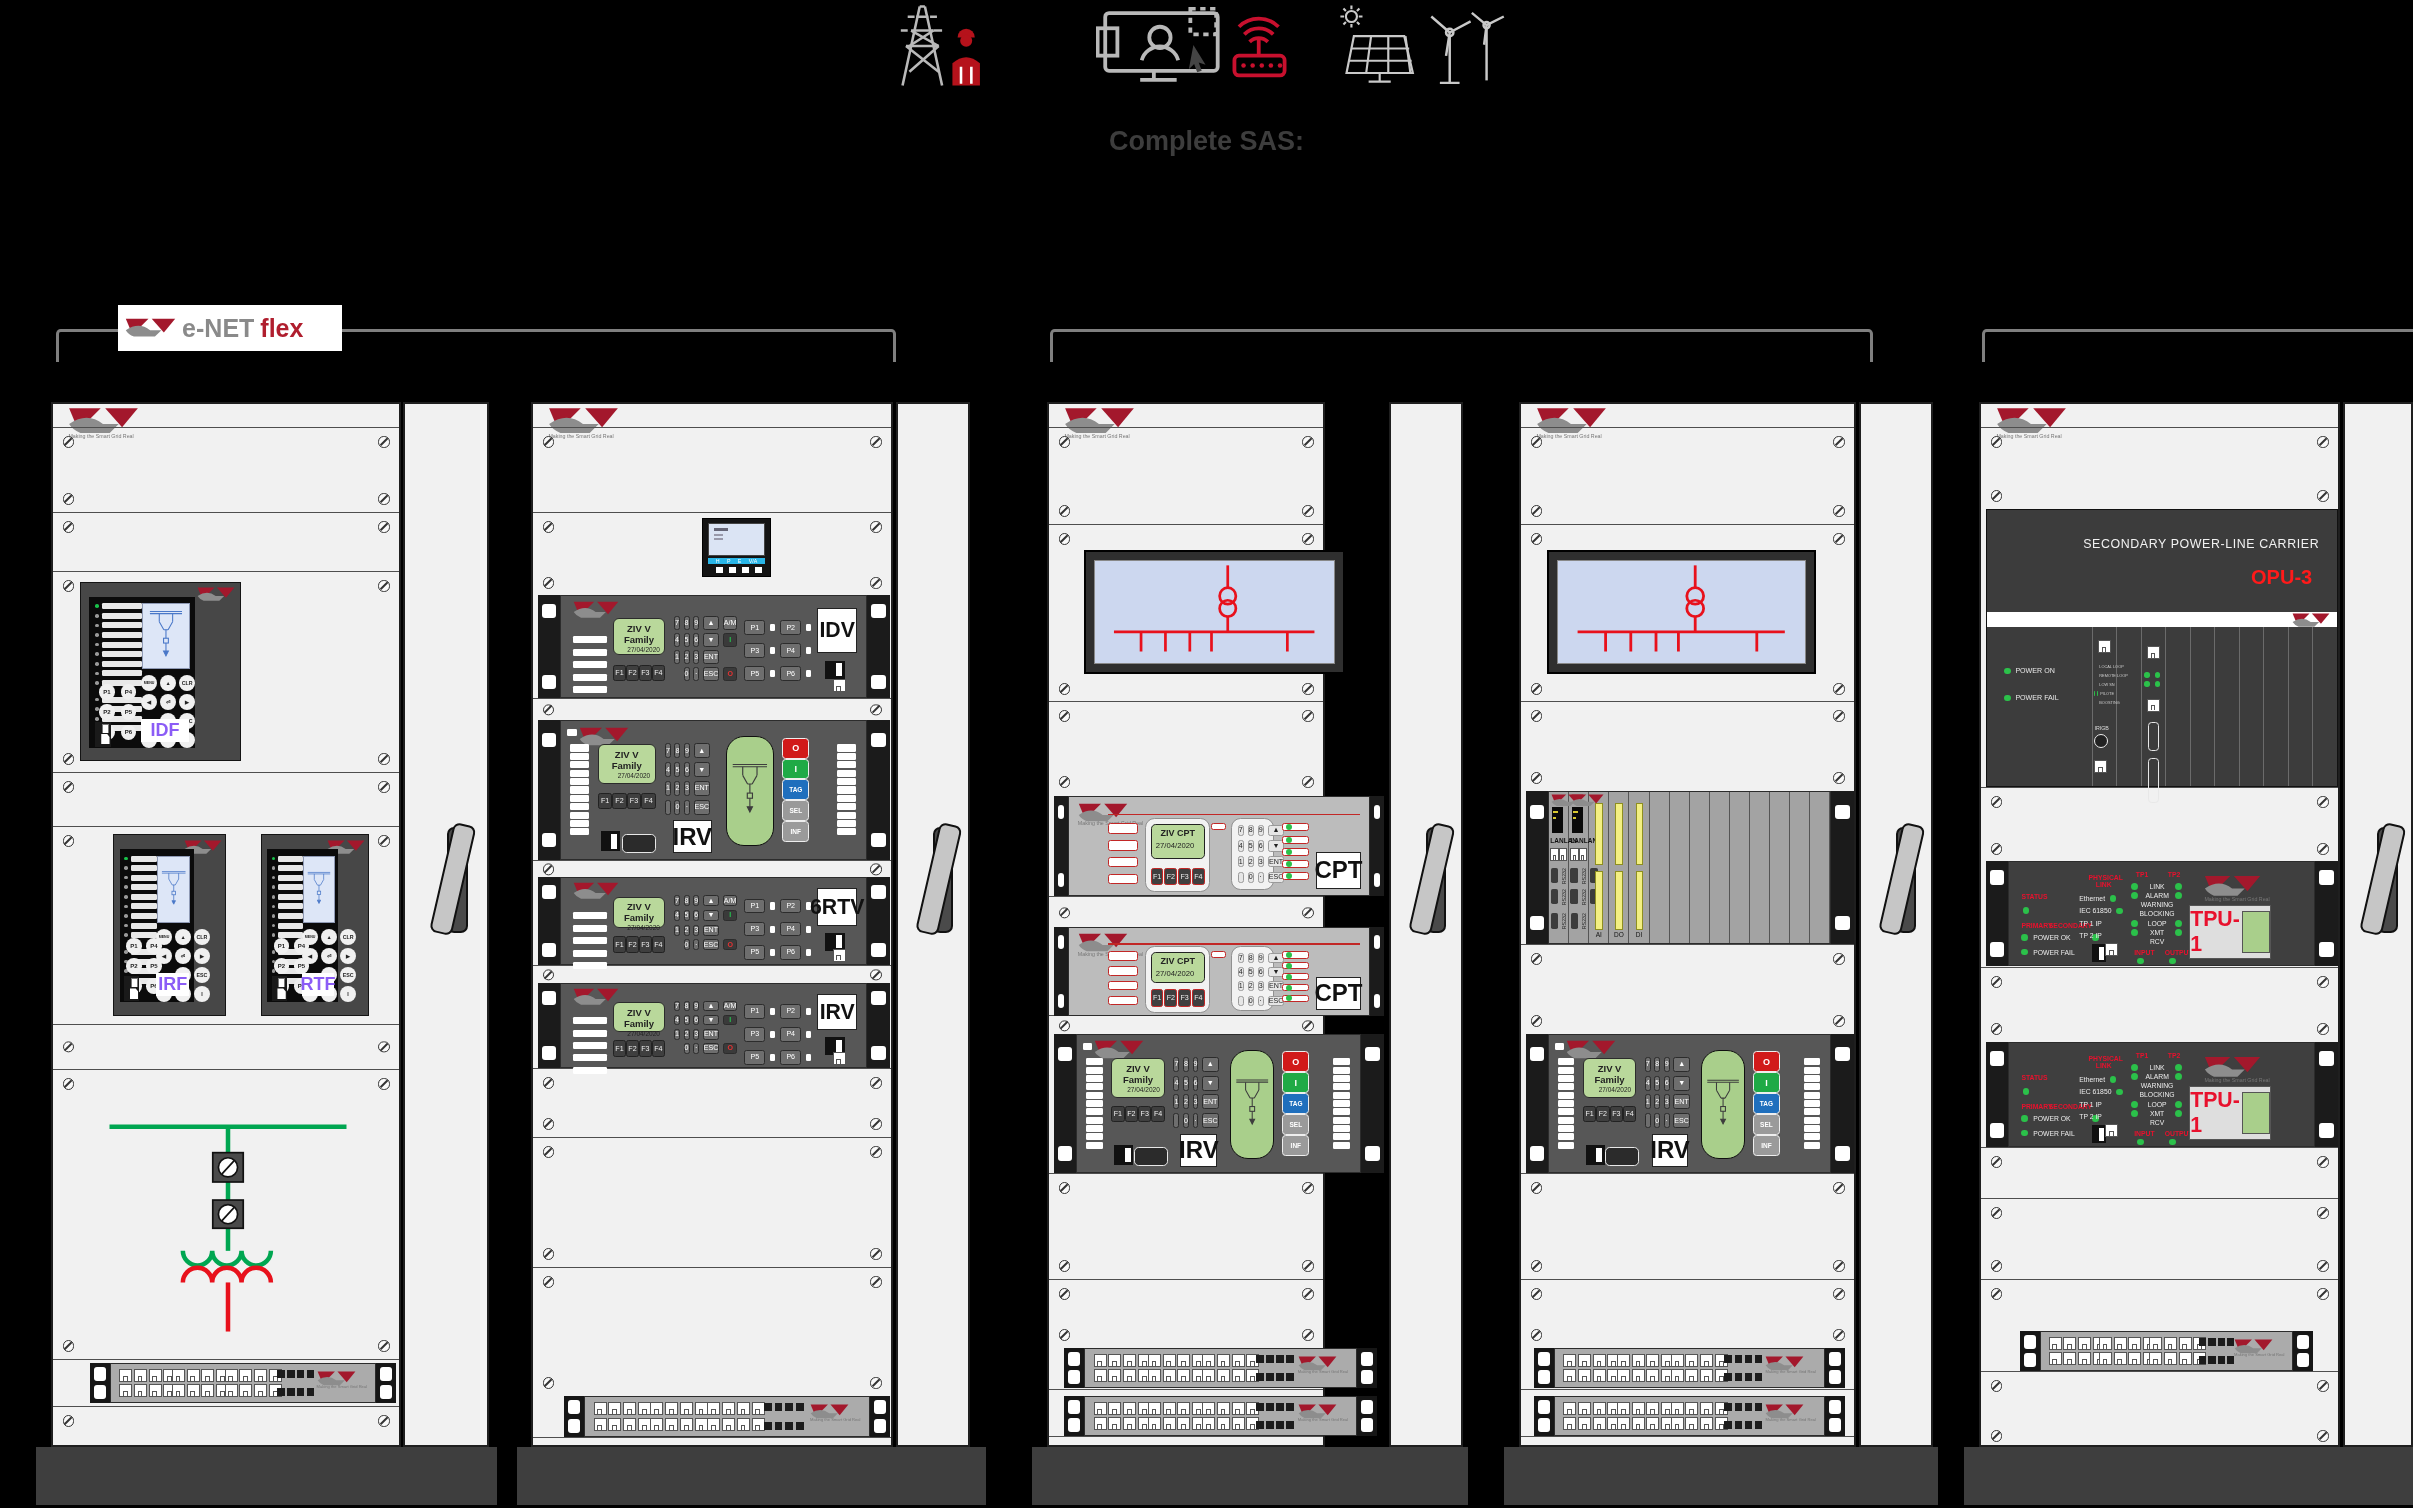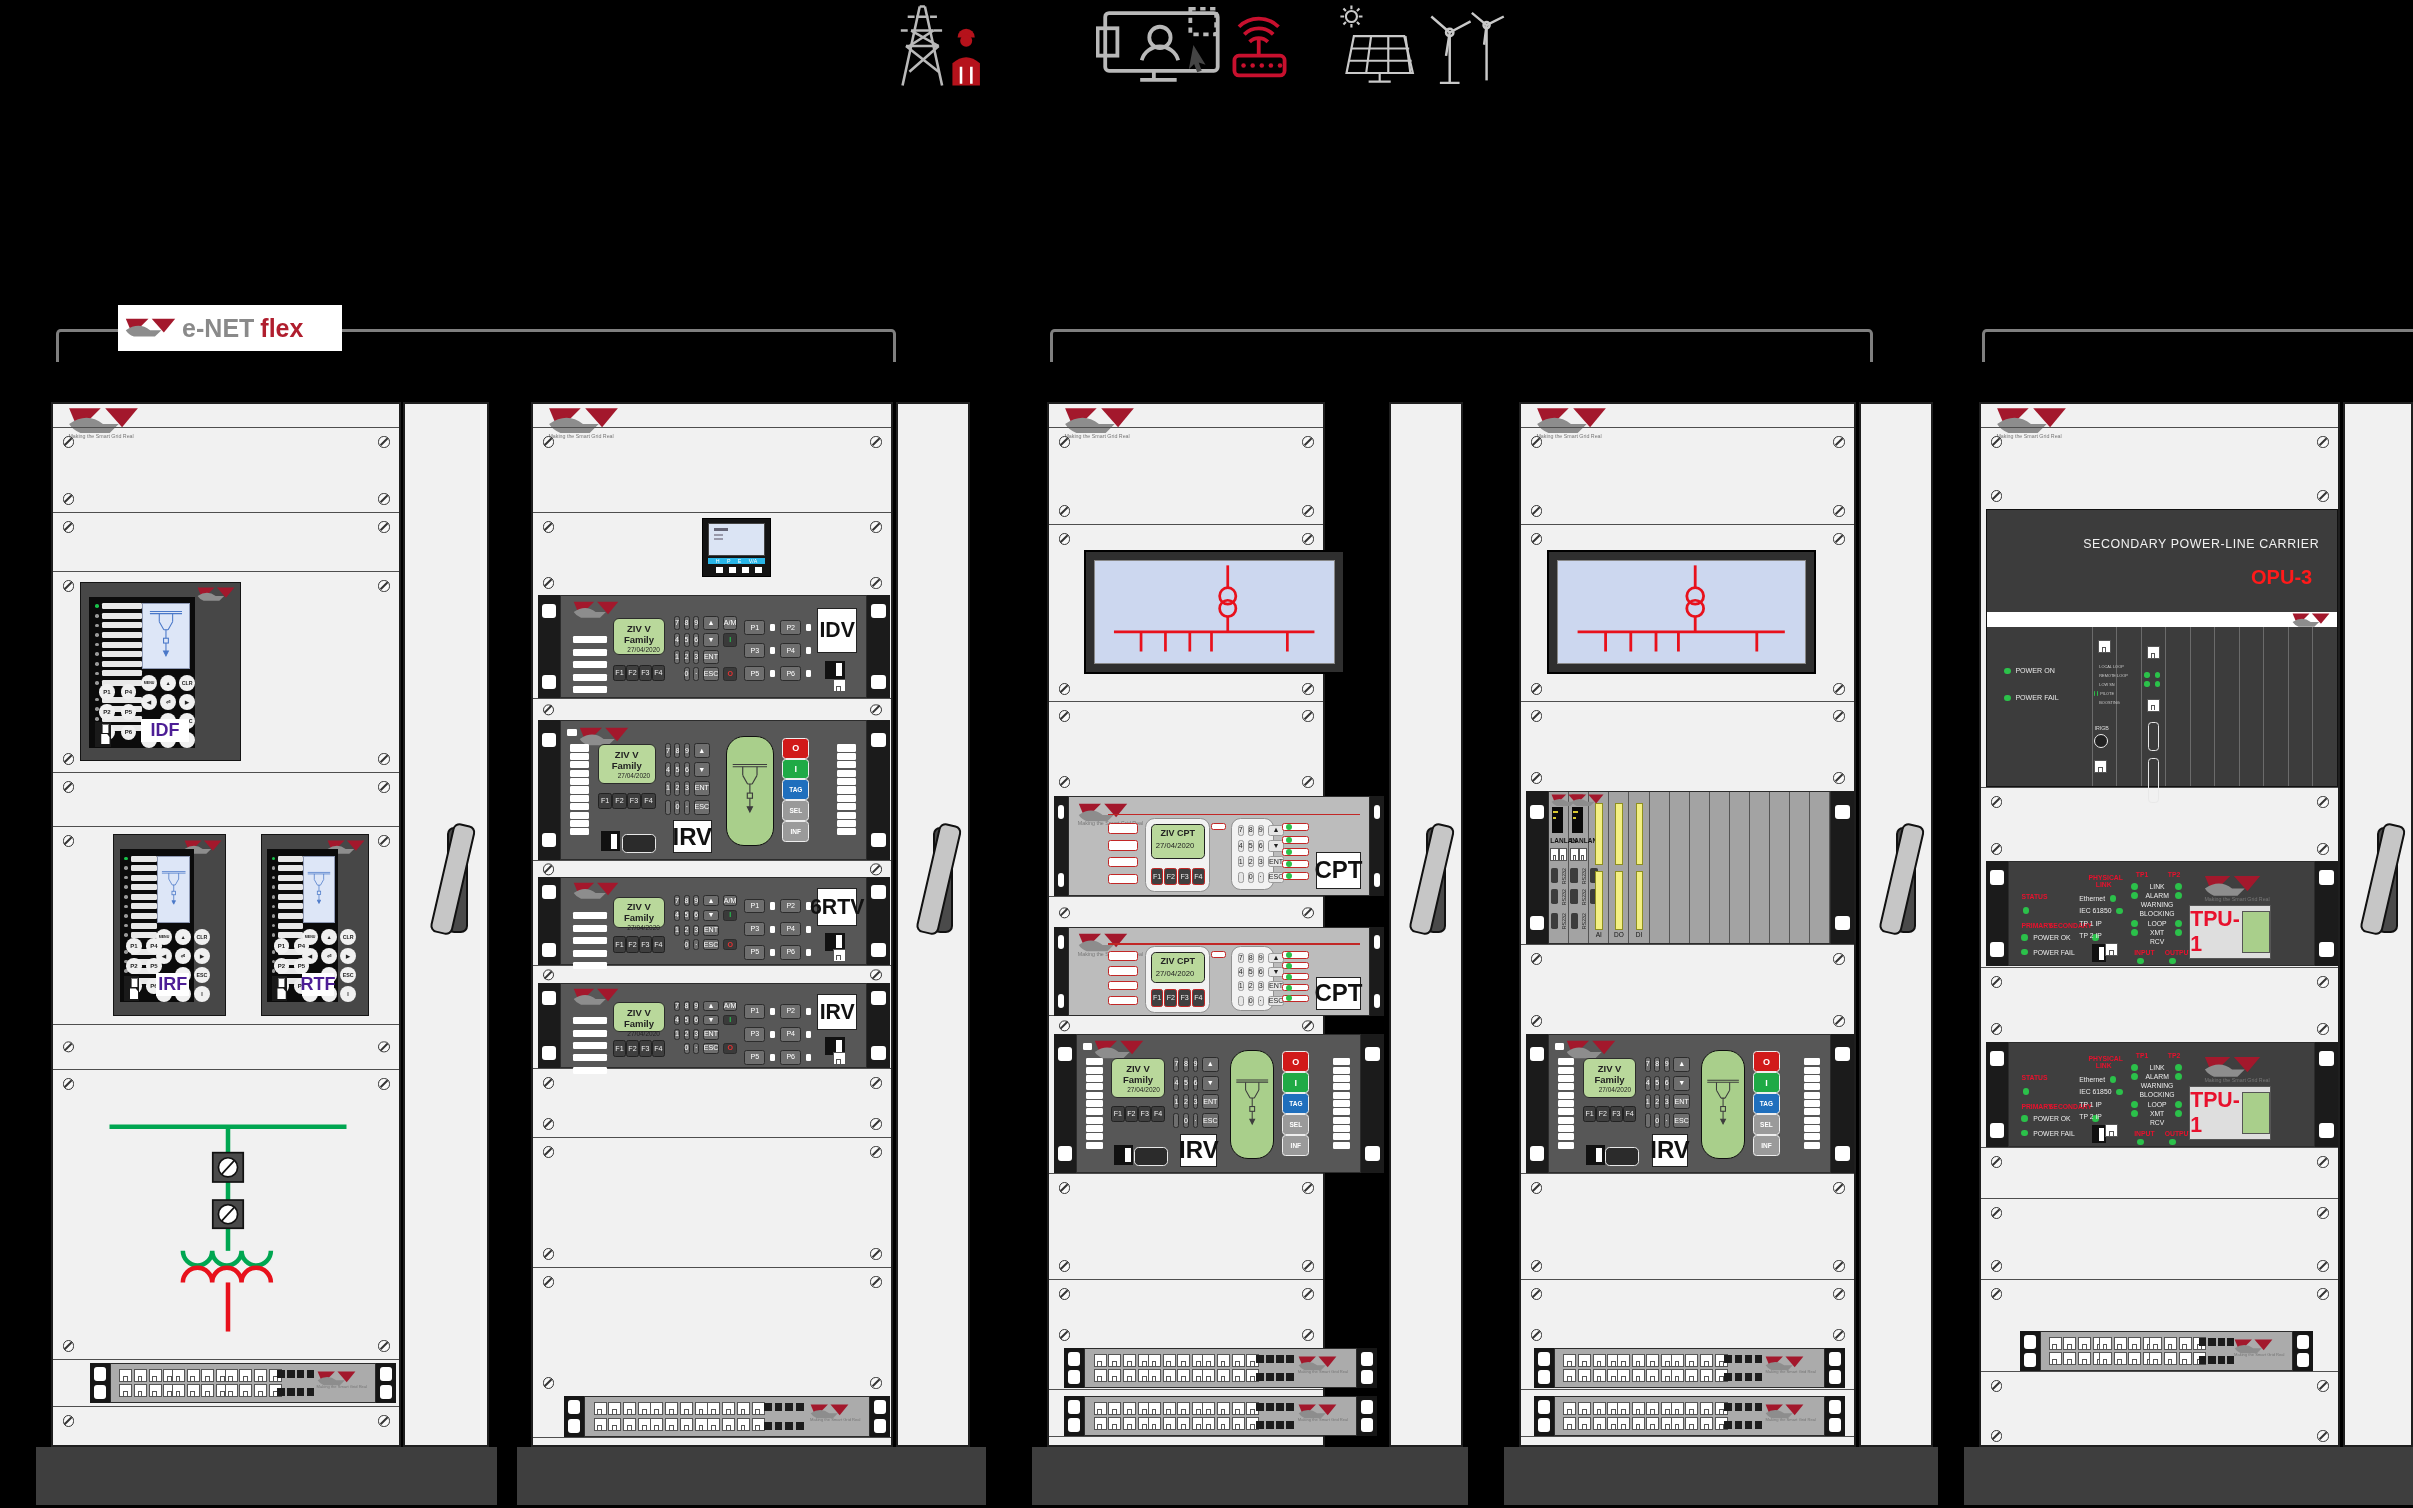--- a/index.html
+++ b/index.html
@@ -88,21 +88,21 @@
   .vert .vbar{flex:1;height:6px;background:#e8e8e8;border-radius:1.2px;}
   .vert .vlcd{position:absolute;right:5%;top:4%;width:45%;height:44%;background:#dde6f7;border:1.2px solid #8f9ab5;box-sizing:border-box;}
   .vert .nav{position:absolute;right:3%;top:52%;width:48%;display:grid;grid-template-columns:repeat(3,1fr);gap:3px;justify-items:center;}
   .vert .nb{width:16px;height:16px;border-radius:50%;background:#f0f0f0;color:#222;font-size:5.3px;font-weight:700;
     display:flex;align-items:center;justify-content:center;}
   .vert .nb.tiny{font-size:3.6px;}
   .vert .nb.hid{visibility:hidden;}
   .vert .pcol{position:absolute;left:9%;top:58%;width:36%;display:grid;grid-template-columns:1fr 1fr;gap:4.7px;justify-items:center;}
   .vert .pb{width:15.4px;height:15.4px;border-radius:50%;background:#f0f0f0;color:#222;font-size:6px;font-weight:700;
     display:flex;align-items:center;justify-content:center;}
-  .vert .vlabel{position:absolute;right:6%;bottom:4%;width:45%;height:15%;background:#fff;color:#4c1d95;font-weight:700;font-size:18px;
+  .vert .vlabel{position:absolute;right:6%;bottom:4%;width:45%;height:15%;background:#fff;color:#8b5cf6;font-weight:700;font-size:18px;
     display:flex;align-items:center;justify-content:center;}
   .vert .vports{position:absolute;left:6%;bottom:3%;width:34%;height:14%;}
   .vert .ub{position:absolute;left:0;top:0;width:15.4px;height:15.4px;background:#1a1a1a;}
   .vert .ub i{position:absolute;right:1.8px;top:1.8px;width:4.7px;height:12px;background:#fff;border:0.6px solid #777;}
   .vert .sd{position:absolute;left:0;bottom:-3.6px;width:15.4px;height:14.2px;background:#1a1a1a;}
   .vert .sd i{position:absolute;right:1.2px;top:1.2px;width:8.3px;height:10.7px;background:#fff;clip-path:polygon(0 0,70% 0,100% 30%,100% 100%,0 100%);}
   .vert .zlogo{position:absolute;right:3%;top:2.5%;}
   
   .cptd .ear{width:14.2px;}
   .cptd .dev-body{left:14.2px;right:14.2px;background:#bcbcbc;}
@@ -249,20 +249,21 @@
         <circle cx="190" cy="48" r="6"></circle>
         <path d="M190,48 L160,22 M190,48 L224,30 M190,48 L184,86"></path>
         <path d="M250,40 v86"></path>
         <circle cx="250" cy="36" r="5"></circle>
         <path d="M250,36 L226,16 M250,36 L278,22 M250,36 L246,68"></path>
       </g>
     </svg>
   </div>
 
   <div class="title">
+    <div class="t1">Complete SAS:</div>
   </div>
 
   <div class="bracket" style="left:56px;width:834px"></div>
   <div class="bracket" style="left:1050px;width:817px"></div>
   <div class="bracket" style="left:1982px;width:432px"></div>
 
   <div class="enetbox">
     <span>
         <svg viewBox="0 0 126 50" width="51">
  <path d="M2,2 H58 L34,26 H12 Z" fill="#a3182c"></path>

